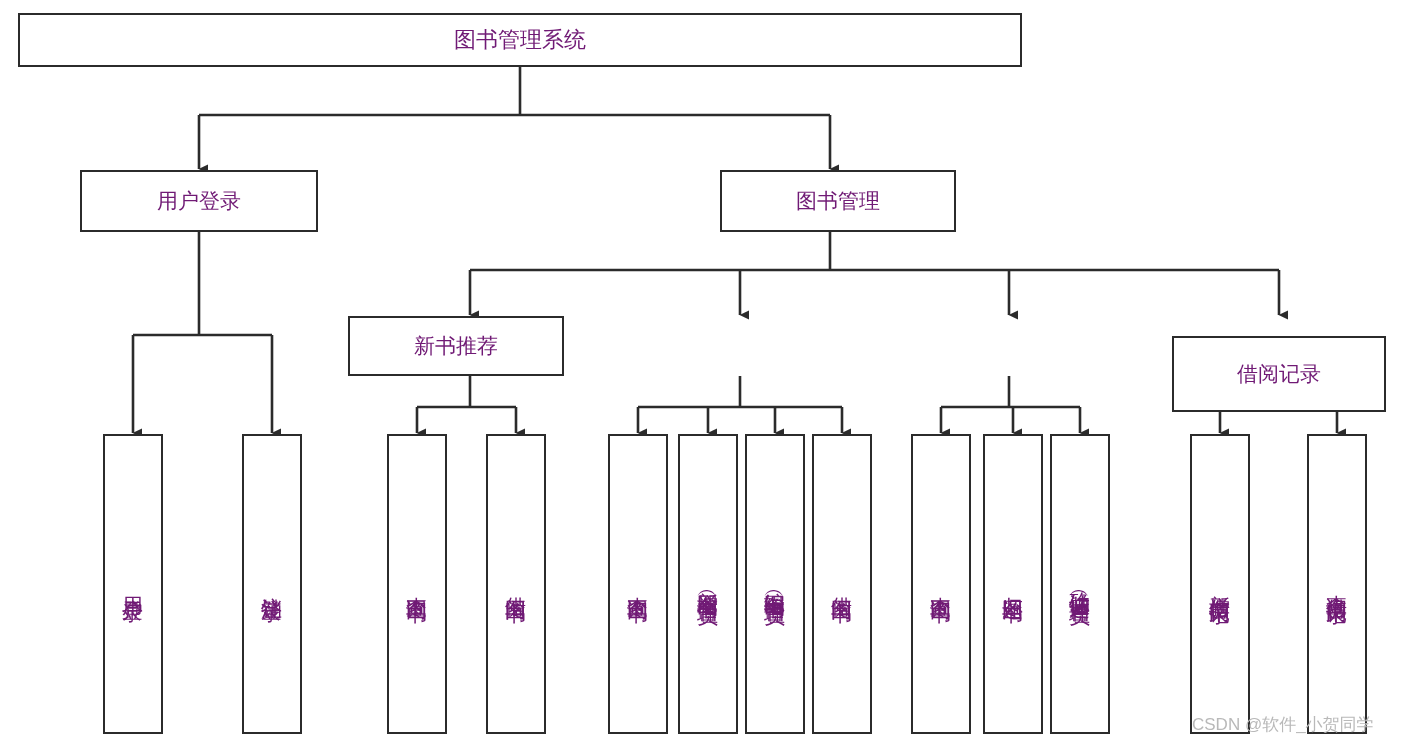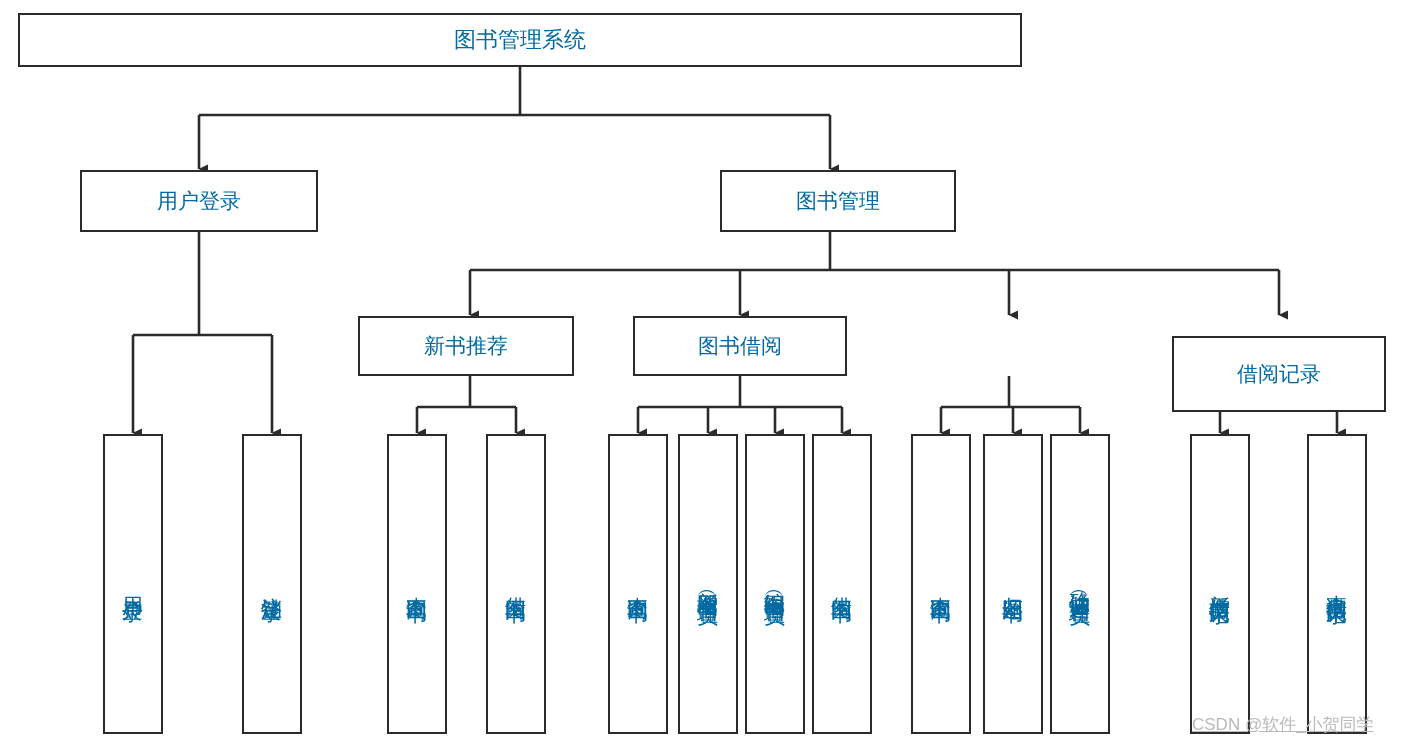--- a/index.html
+++ b/index.html
@@ -30,21 +30,21 @@
     position: absolute;
     box-sizing: border-box;
     background: #ffffff;
     border: 2px solid #2b2b2b;
     display: flex;
     align-items: center;
     justify-content: center;
     z-index: 3;
   }
   .node-label {
-    color: #0369a1;
+    color: #701a75;
     text-align: center;
     line-height: 1.18;
     white-space: nowrap;
   }
   .h-label {
     font-size: 21px;
   }
   .v-label {
     writing-mode: vertical-rl;
     text-orientation: upright;
@@ -55,21 +55,20 @@
   #node-root .node-label { font-size: 22px; }
   .watermark {
     position: absolute;
     left: 1192px;
     top: 713px;
     font-size: 17px;
     color: #b9b9b9;
     z-index: 6;
     white-space: nowrap;
     font-family: "Liberation Sans", "DejaVu Sans", sans-serif;
-    text-decoration: underline;
   }
 </style>
 </head>
 <body>
 
 <div id="diagram-root">
 
   <svg id="edges" viewBox="0 0 1405 747" xmlns="http://www.w3.org/2000/svg">
     <defs>
       <marker id="arrowhead" markerWidth="10" markerHeight="10" refX="5" refY="9" orient="auto" markerUnits="userSpaceOnUse">
@@ -117,25 +116,22 @@
     <span class="node-label h-label">图书管理系统</span>
   </div>
 
   <div class="node" id="node-l2_user_login" style="left: 80px; top: 170px; width: 238px; height: 62px;">
     <span class="node-label h-label">用户登录</span>
   </div>
   <div class="node" id="node-l2_book_manage" style="left: 712px; top: 170px; width: 236px; height: 62px; margin-left: 8px;">
     <span class="node-label h-label">图书管理</span>
   </div>
 
-  <div class="node" id="node-l3_new_book_rec" style="left: 358px; top: 316px; width: 216px; height: 60px;">
+  <div class="node" id="node-l3_new_book_rec" style="left: 348px; top: 316px; width: 216px; height: 60px;">
     <span class="node-label h-label">新书推荐</span>
-  </div>
-  <div class="node" id="node-l3_book_borrow" style="left: 633px; top: 316px; width: 214px; height: 60px;">
-    <span class="node-label h-label">图书借阅</span>
   </div>
   <div class="node" id="node-l3_borrow_record" style="left: 1172px; top: 336px; width: 214px; height: 76px;">
     <span class="node-label h-label">借阅记录</span>
   </div>
 
   <div class="node" id="node-l4_user_login" style="left: 103px; top: 434px; width: 60px; height: 300px;">
     <span class="node-label v-label">用户登录</span>
   </div>
   <div class="node" id="node-l4_logout" style="left: 242px; top: 434px; width: 60px; height: 300px;">
     <span class="node-label v-label">注销登录</span>

